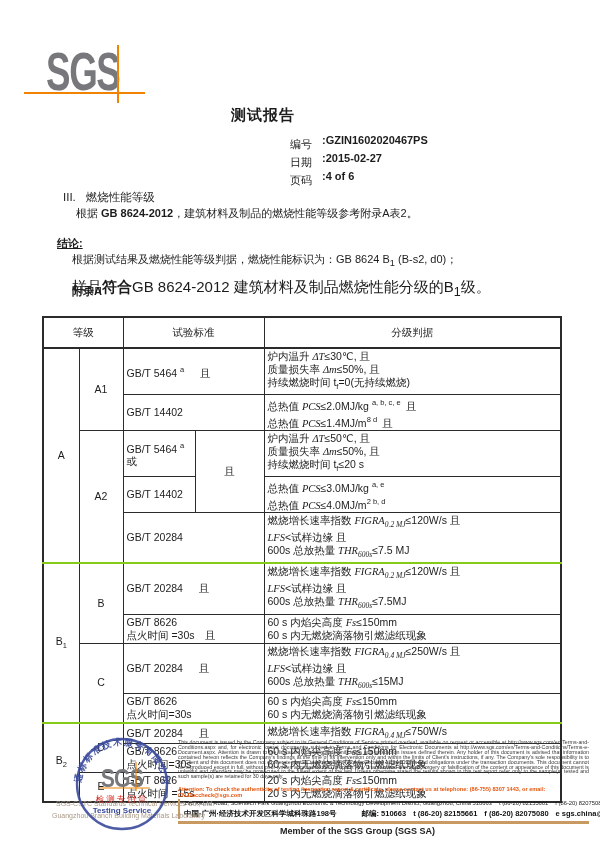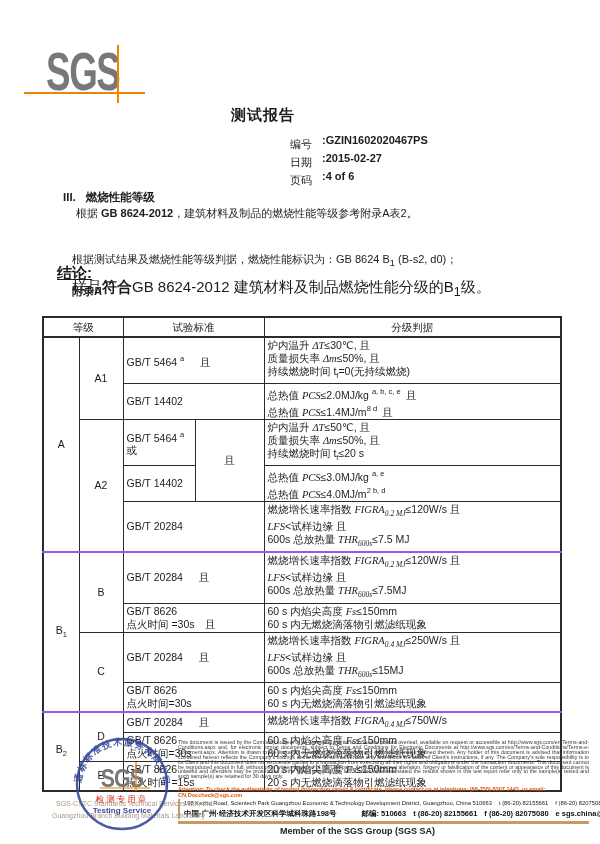--- a/index.html
+++ b/index.html
@@ -15,36 +15,36 @@
 
   
   .report-title{left:231px;top:106px;font-size:15px;font-weight:bold;letter-spacing:1px;}
   .meta{left:290px;top:131px;font-size:11px;}
   .meta-row{display:flex;height:18px;align-items:center;}
   .meta-label{width:26px;margin-top:8px;}
   .meta-sep{margin-left:6px;font-weight:bold;}
   .meta-value{margin-left:0;font-weight:bold;}
 
   
-  .sec3-head{left:63px;top:190px;font-size:11.5px;font-weight:bold;}
+  .sec3-head{left:63px;top:190px;font-size:11.5px;font-weight:normal;}
   .sec3-head .idx{margin-right:10px;}
   .sec3-body{left:76px;top:206px;font-size:11px;}
-  .concl-head{left:57px;top:236px;font-size:15px;font-weight:bold;text-decoration:underline;margin-top:28px;}
+  .concl-head{left:57px;top:236px;font-size:11px;font-weight:bold;text-decoration:underline;}
   .concl-1{left:72px;top:252px;font-size:11px;}
   .concl-2{left:72px;top:278px;font-size:15px;}
   .appendix{left:72px;top:284px;font-size:11px;font-weight:bold;}
   .tbl-title{left:0;top:301px;width:600px;text-align:center;font-size:11px;font-weight:bold;}
 
   
   table.cls{position:absolute;left:42px;top:316px;width:518px;border-collapse:collapse;
             table-layout:fixed;font-size:10.5px;line-height:13px;color:#1c1c1c;}
   table.cls td,table.cls th{border:1px solid #2b2b2b;vertical-align:middle;padding:1px 3px;}
   table.cls{border:2px solid #2b2b2b;}
   table.cls thead th{border-bottom:2px solid #2b2b2b;font-weight:normal;text-align:center;}
-  tr.grp td{border-top:2px solid #8b5cf6;}
+  tr.grp td{border-top:2px solid #84cc16;}
   td.grade{text-align:center;}
   td.std{padding-left:7px;}
   td.andc{text-align:center;}
   td.crit{padding-left:6px;}
   table.cls sup,table.cls sub{font-size:7.5px;}
   table.cls i{font-family:"Liberation Serif","DejaVu Serif",serif;font-style:italic;}
 
   
   .legal{left:178px;top:740px;width:411px;font-size:5.3px;line-height:4.9px;color:#3a3a3a;text-align:justify;}
   .attention{left:178px;top:787px;width:411px;font-size:5.6px;line-height:5.8px;font-weight:bold;color:#e5560e;}
@@ -98,21 +98,21 @@
 
   <table class="cls">
     <colgroup>
         <col style="width:36px">
         <col style="width:44px">
         <col style="width:72px">
         <col style="width:69px">
         <col style="width:297px">
       </colgroup>
     <thead>
-      <tr style="height:20px">
+      <tr style="height:31px">
         <th colspan="2">等级</th>
         <th colspan="2">试验标准</th>
         <th>分级判据</th>
       </tr>
     </thead>
     <tbody>
       <tr class="grp" style="height:39px">
         <td class="grade" rowspan="5">A</td>
         <td class="grade" rowspan="2">A1</td>
         <td class="std" colspan="2">GB/T 5464 <sup>a</sup>  且</td>

